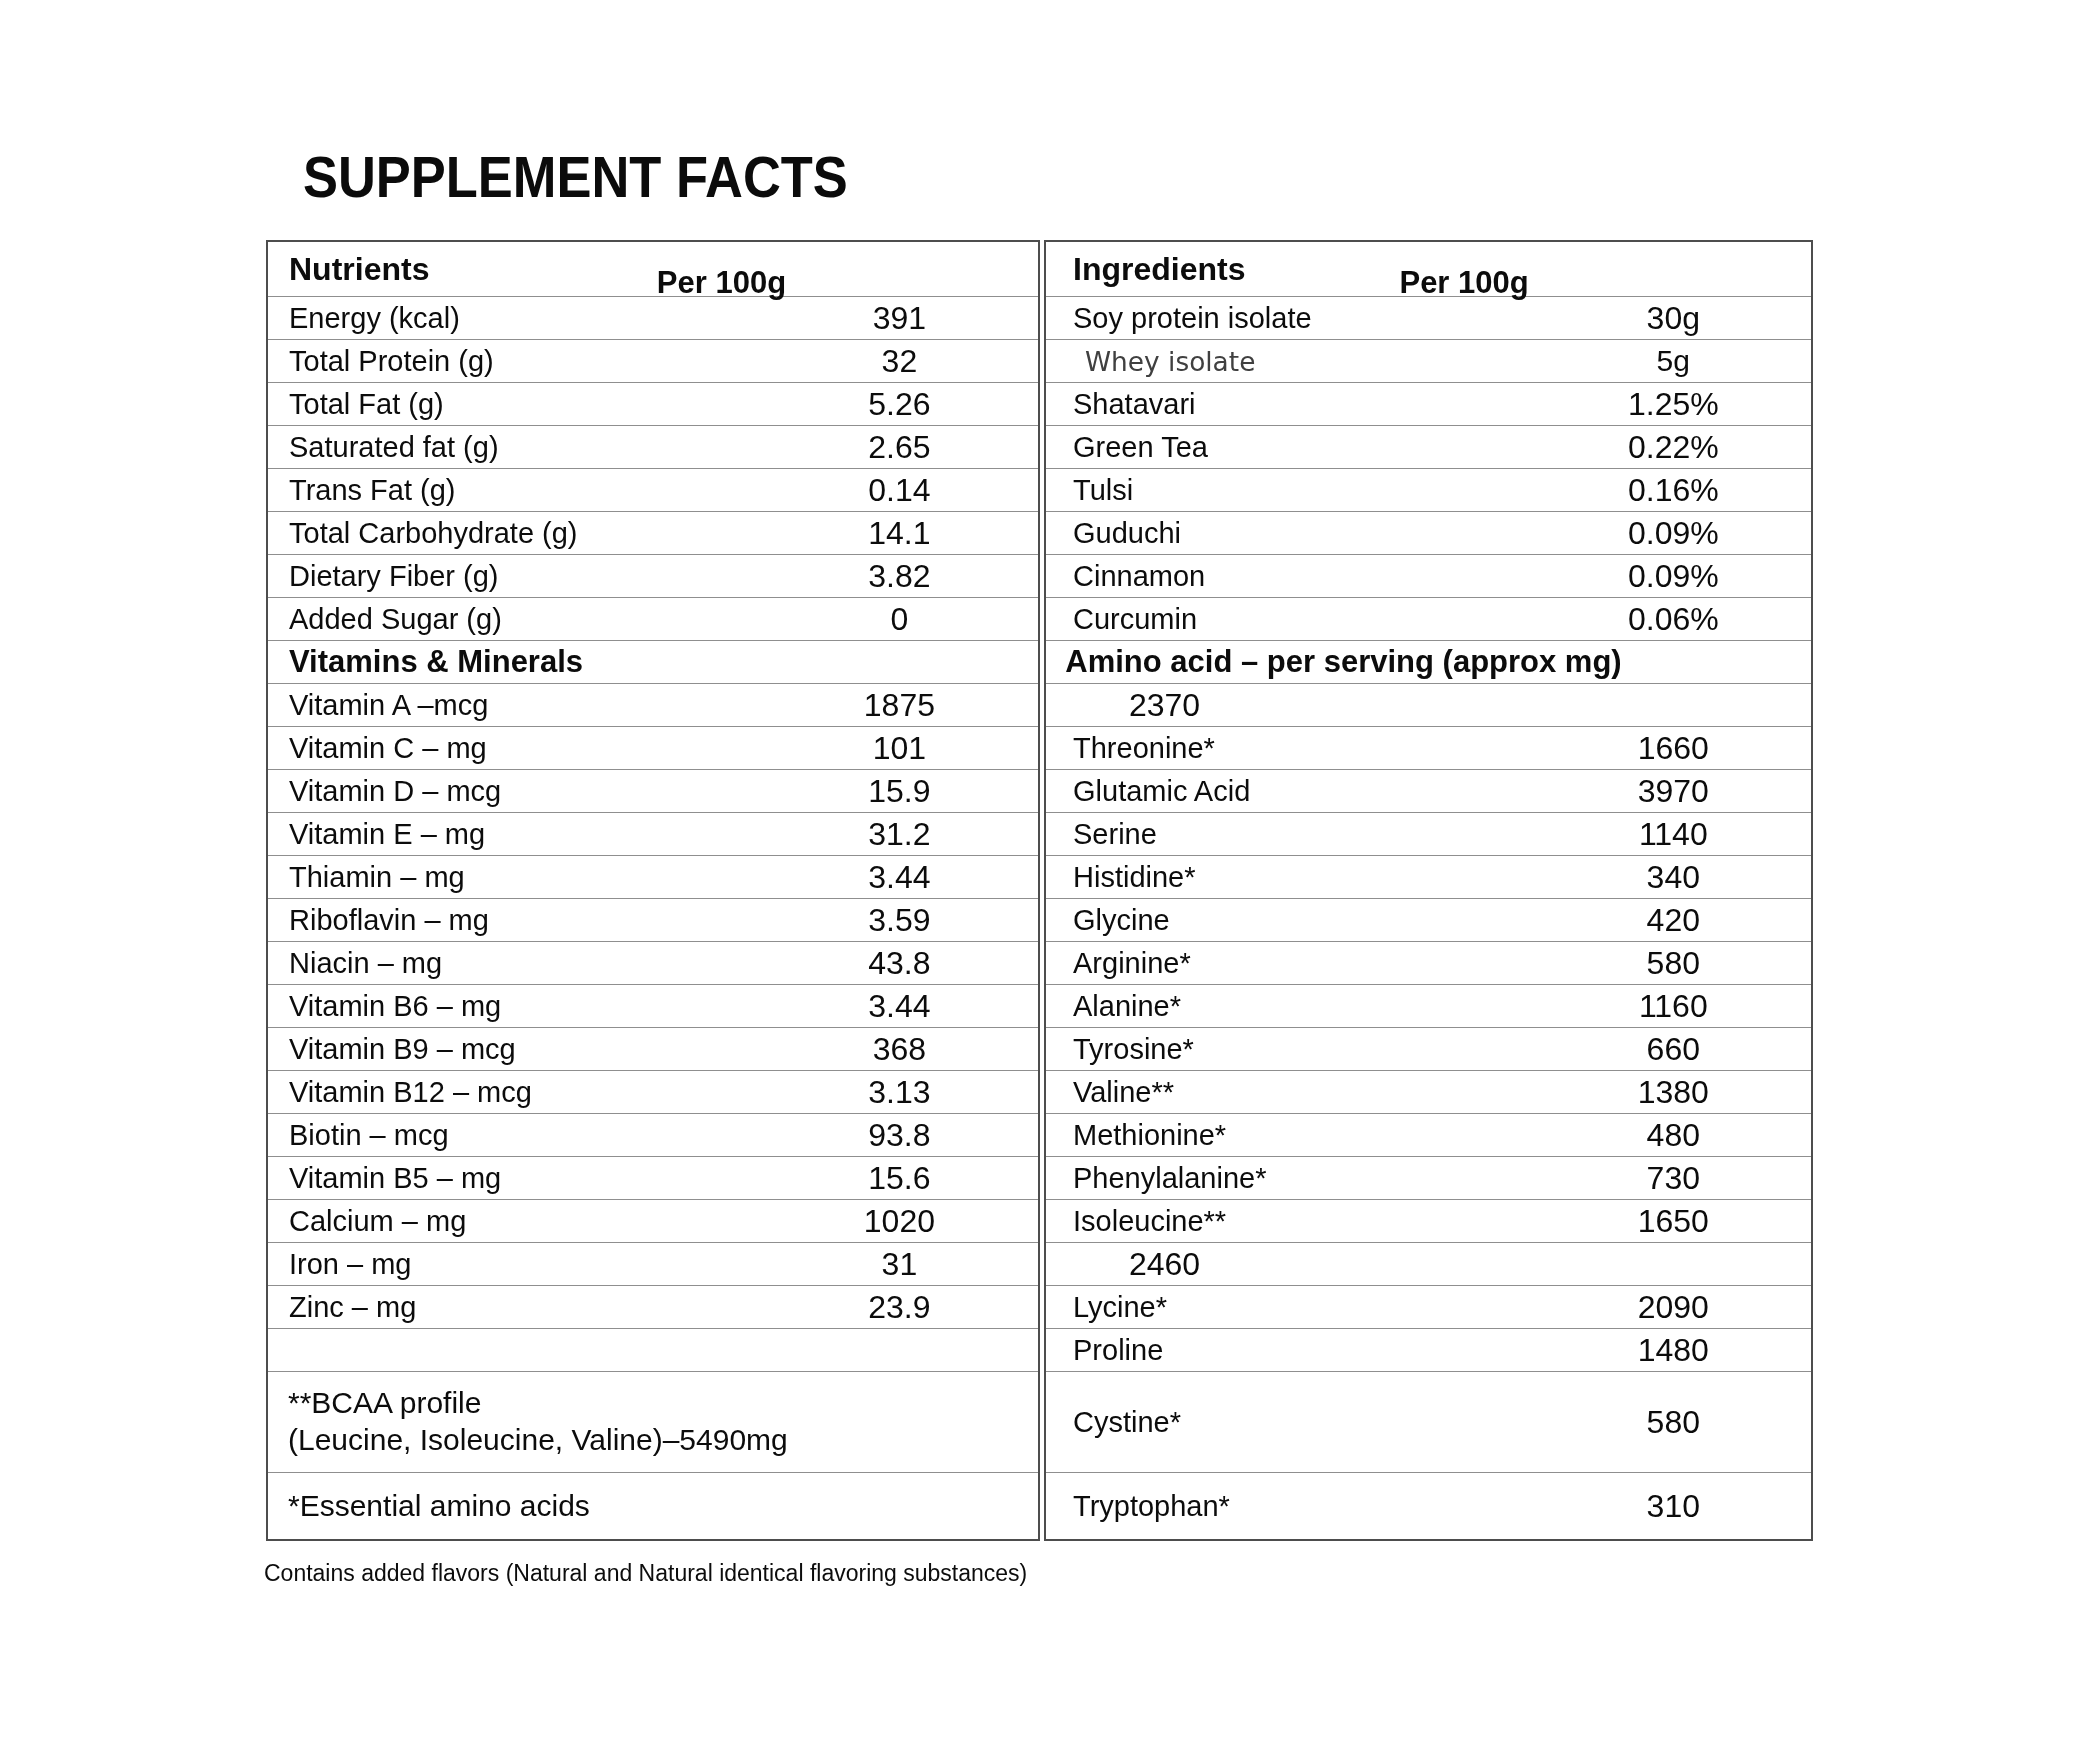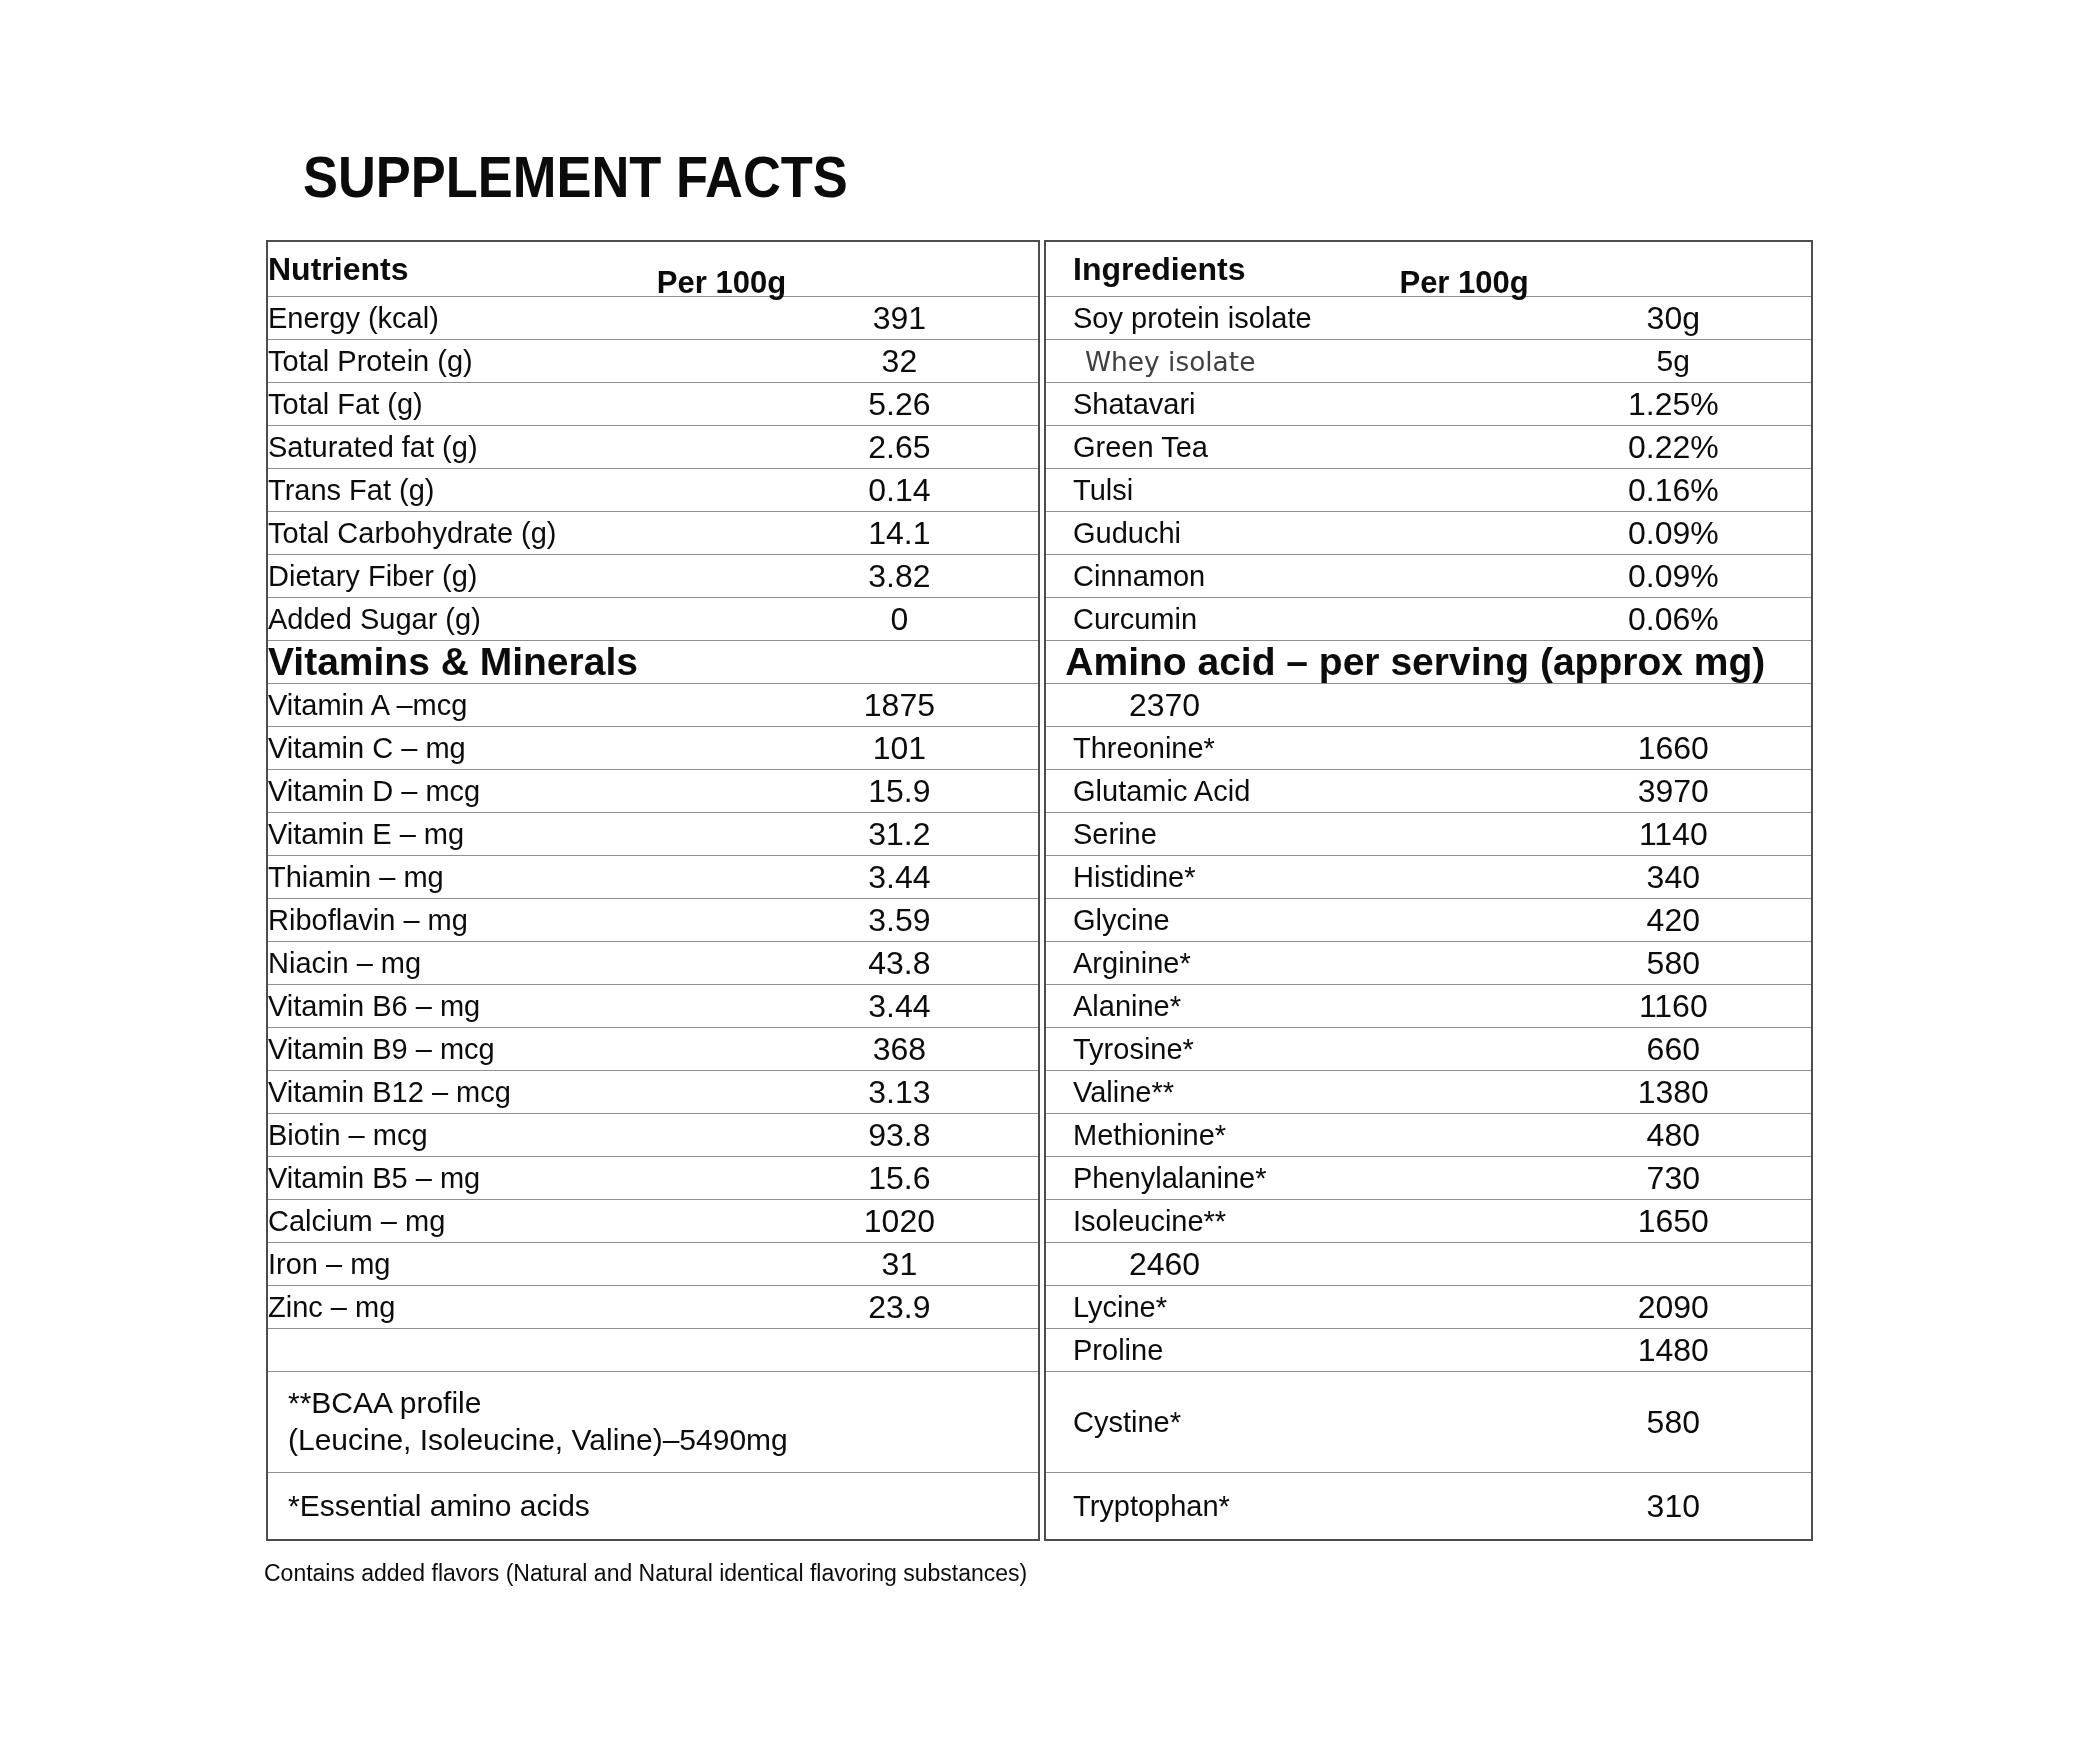--- a/index.html
+++ b/index.html
@@ -30,34 +30,34 @@
     height:43px;box-sizing:border-box;
     border-top:1.3px solid #8f8f8f;
   }
   .row.header{height:54px;border-top:none;}
   .row.sub{height:43px;}
   .row.tall{height:101px;}
   .row.last{height:67px;}
   .row.empty{height:43px;}
   .name{
     flex:1;font-size:29px;
-    padding-left:0;white-space:nowrap;overflow:hidden;
+    padding-left:21px;white-space:nowrap;overflow:hidden;
   }
   .tbl.right .name{padding-left:27px;}
   .val{
     width:31%;margin-right:2.5%;
     text-align:center;font-size:32px;white-space:nowrap;
   }
   .row.header .name{font-size:32px;font-weight:700;}
   .row.header .val{
     width:47%;margin-right:0;text-align:left;
     font-size:31px;font-weight:700;padding-right:19.3px;margin-top:27px;
   }
   .tbl.right .row.header .val{padding-right:52px;}
-  .row.sub .name{font-size:39px;font-weight:700;}
+  .row.sub .name{font-size:31px;font-weight:700;}
   .tbl.right .row.sub .name{padding-left:19.3px;}
   .row.alt .name{
     font-family:"DejaVu Sans", sans-serif;
     font-size:26.4px;color:#404040;padding-left:39px;
   }
   .row.alt .val{font-size:30px;}
   .row.note{align-items:center;}
   .note-text{
     font-size:30px;line-height:1.22;padding-left:20px;
   }

